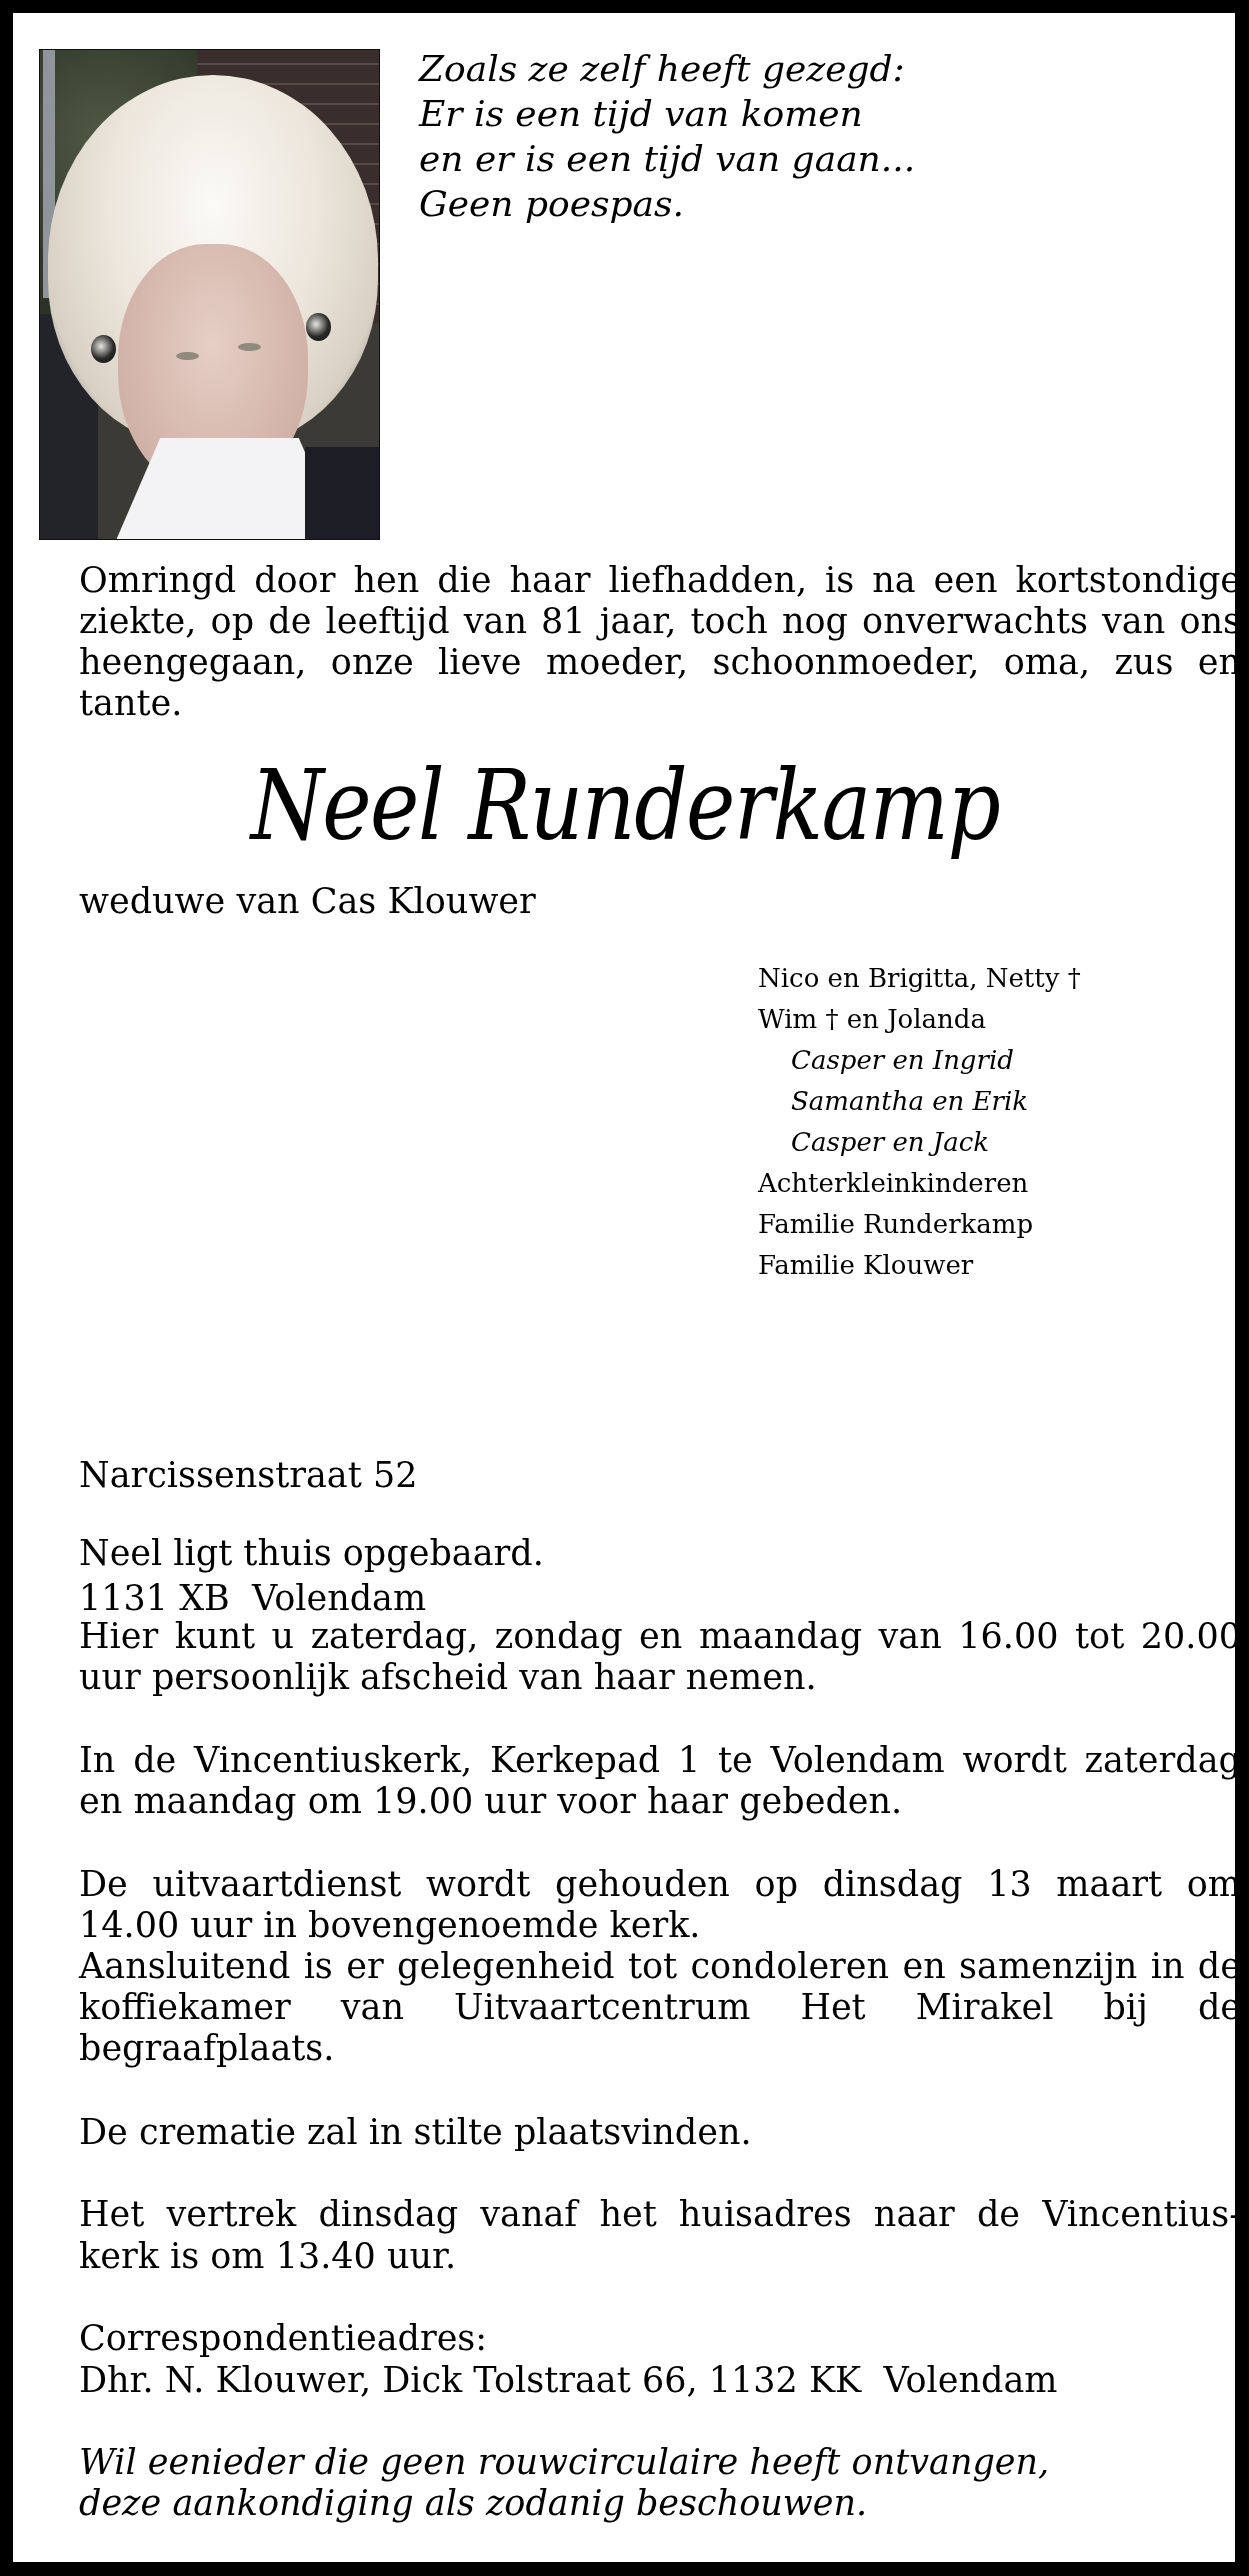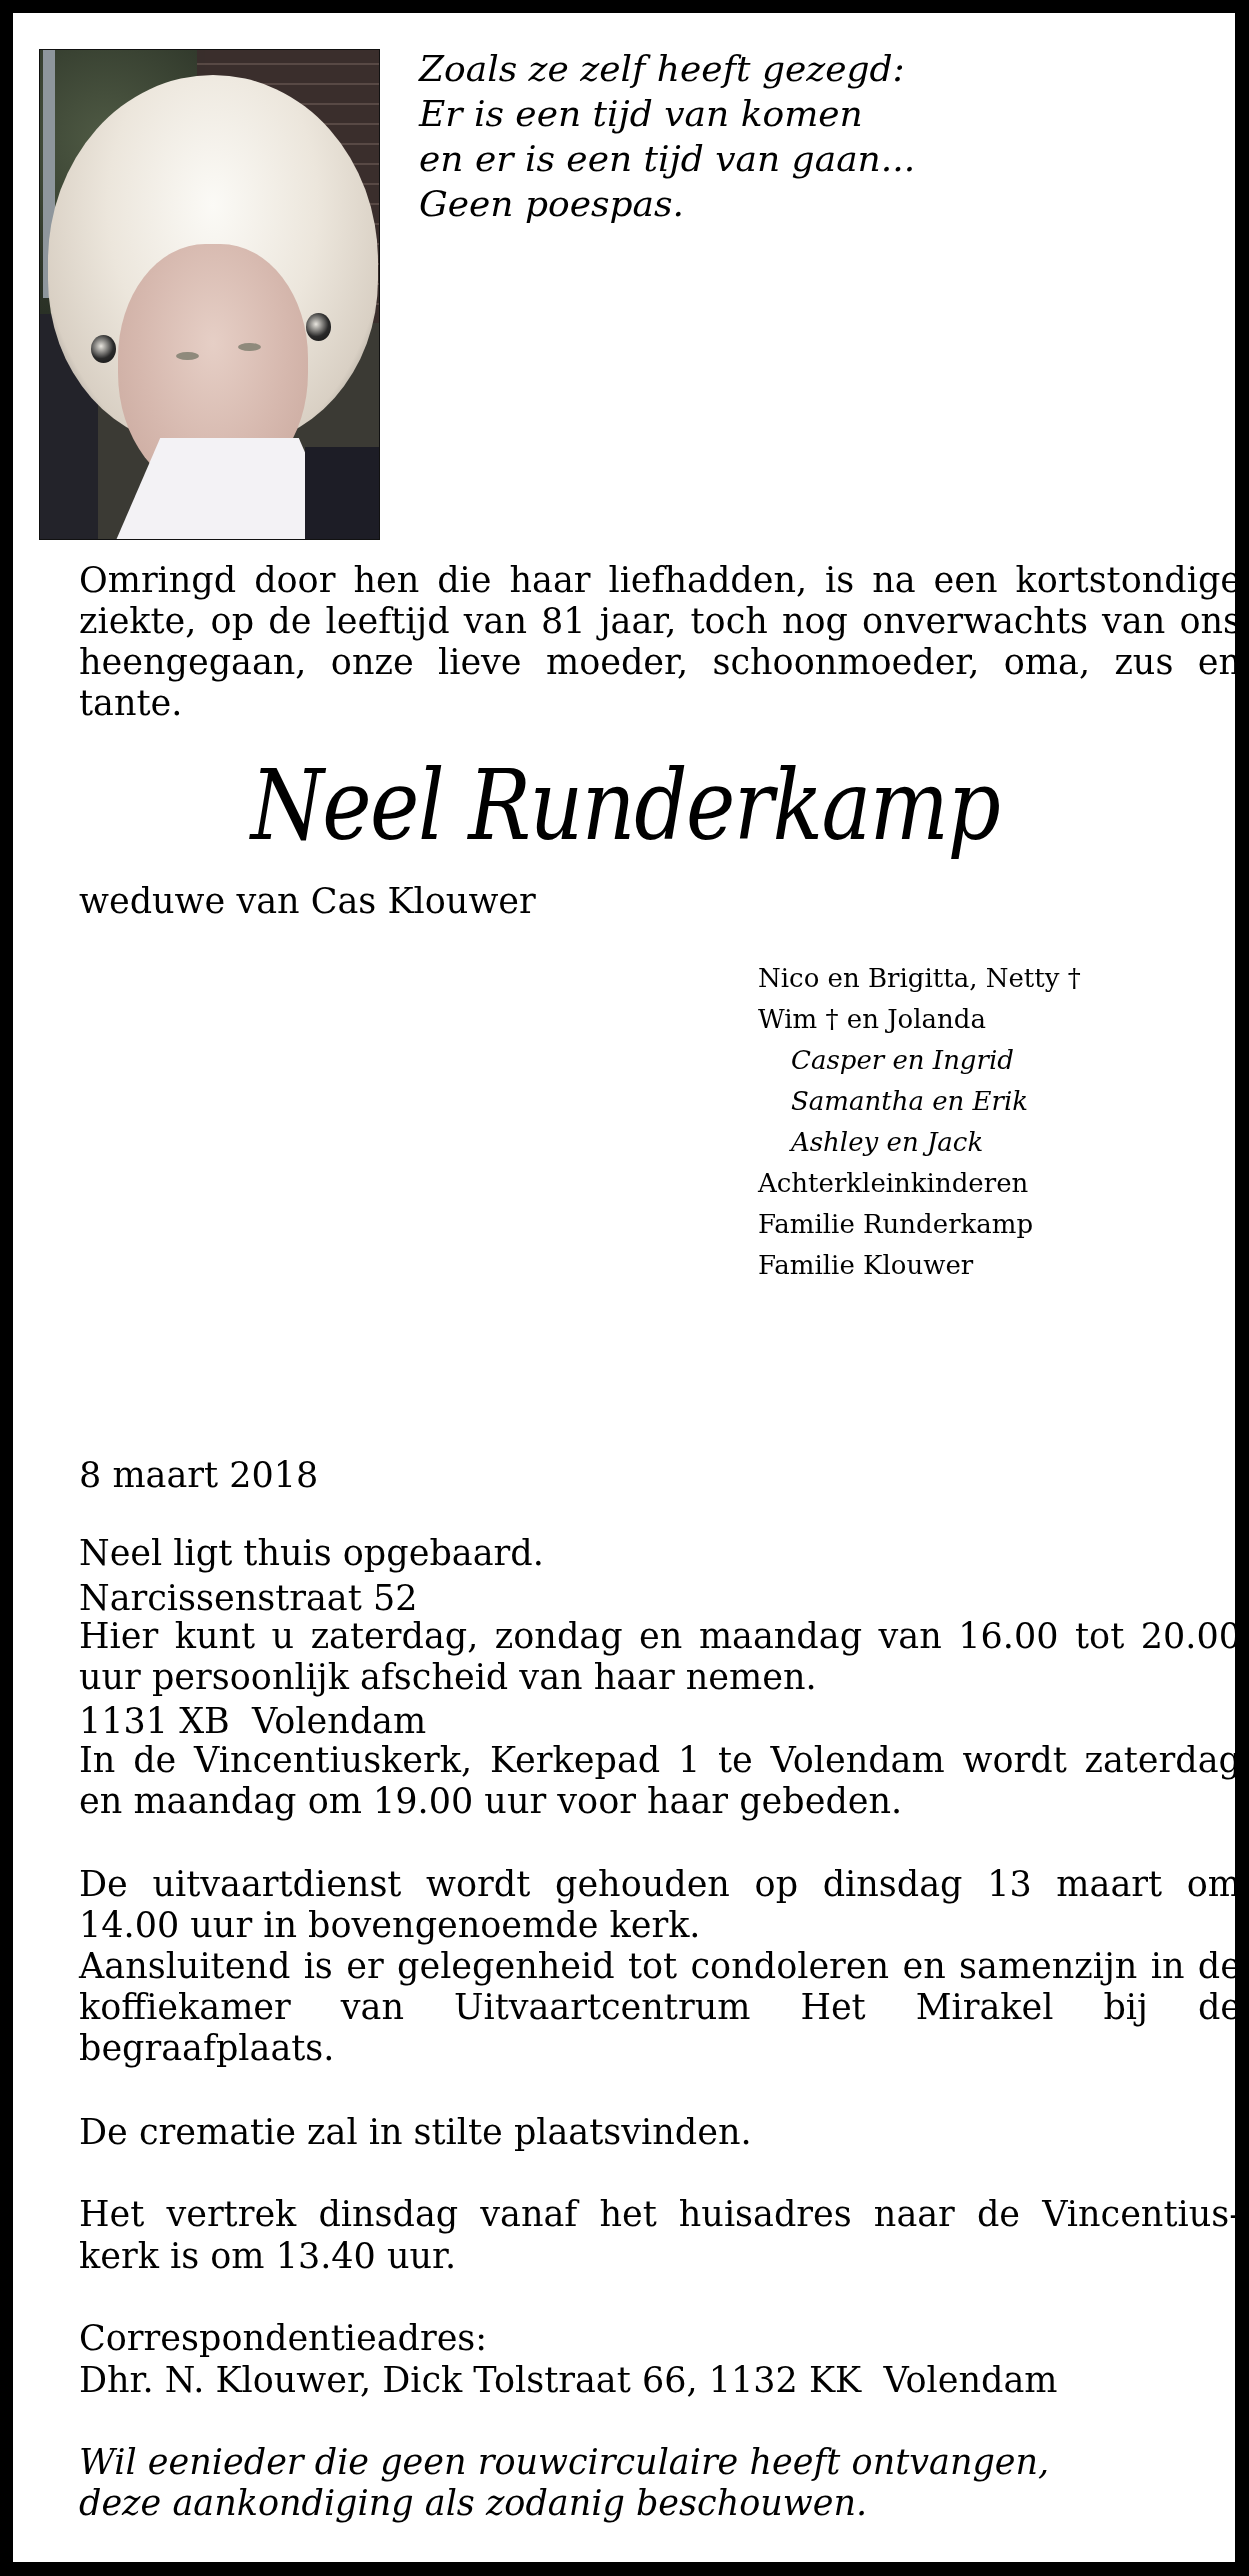--- a/index.html
+++ b/index.html
@@ -82,28 +82,27 @@
 <div class="abs serif body-text justify" style="top:560px;">Omringd door hen die haar liefhadden, is na een kortstondige ziekte, op de leeftijd van 81 jaar, toch nog onverwachts van ons heengegaan, onze lieve moeder, schoonmoeder, oma, zus en tante.</div>
 
 <div class="abs script-name">Neel Runderkamp</div>
 <div class="abs serif body-text center" style="top:881px;">weduwe van Cas Klouwer</div>
 
 <div class="abs serif family">
   <div>Nico en Brigitta, Netty †</div>
   <div>Wim † en Jolanda</div>
   <div class="indent">Casper en Ingrid</div>
   <div class="indent">Samantha en Erik</div>
-  <div class="indent">Ashley en Jack</div>
+  <div class="indent">Casper en Jack</div>
   <div>Achterkleinkinderen</div>
   <div>Familie Runderkamp</div>
   <div>Familie Klouwer</div>
 </div>
 
 <div class="abs serif body-text" style="left:44px; top:1373px; white-space:pre;">
-  <div>8 maart 2018</div>
   <div>Narcissenstraat 52</div>
   <div>1131 XB  Volendam</div>
 </div>
 
 <div class="abs serif body-text center" style="top:1533px;">Neel ligt thuis opgebaard.</div>
 
 <div class="abs serif body-text justify" style="top:1616px;">Hier kunt u zaterdag, zondag en maandag van 16.00 tot 20.00 uur persoonlijk afscheid van haar nemen.</div>
 
 <div class="abs serif body-text justify" style="top:1740px;">In de Vincentiuskerk, Kerkepad 1 te Volendam wordt zaterdag en maandag om 19.00 uur voor haar gebeden.</div>
 

